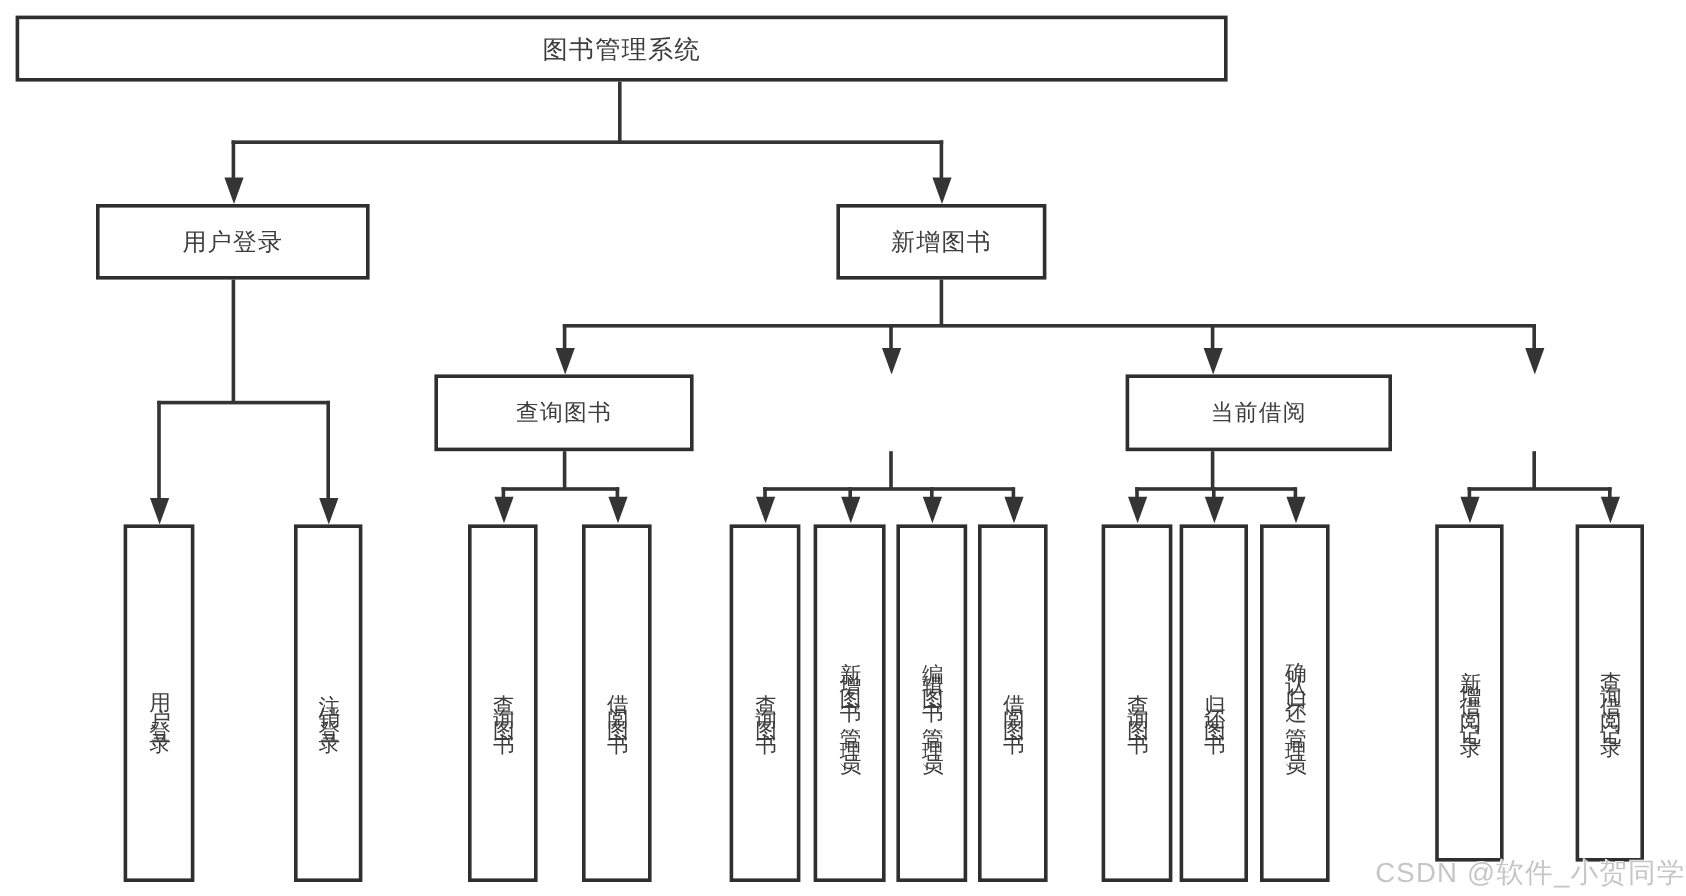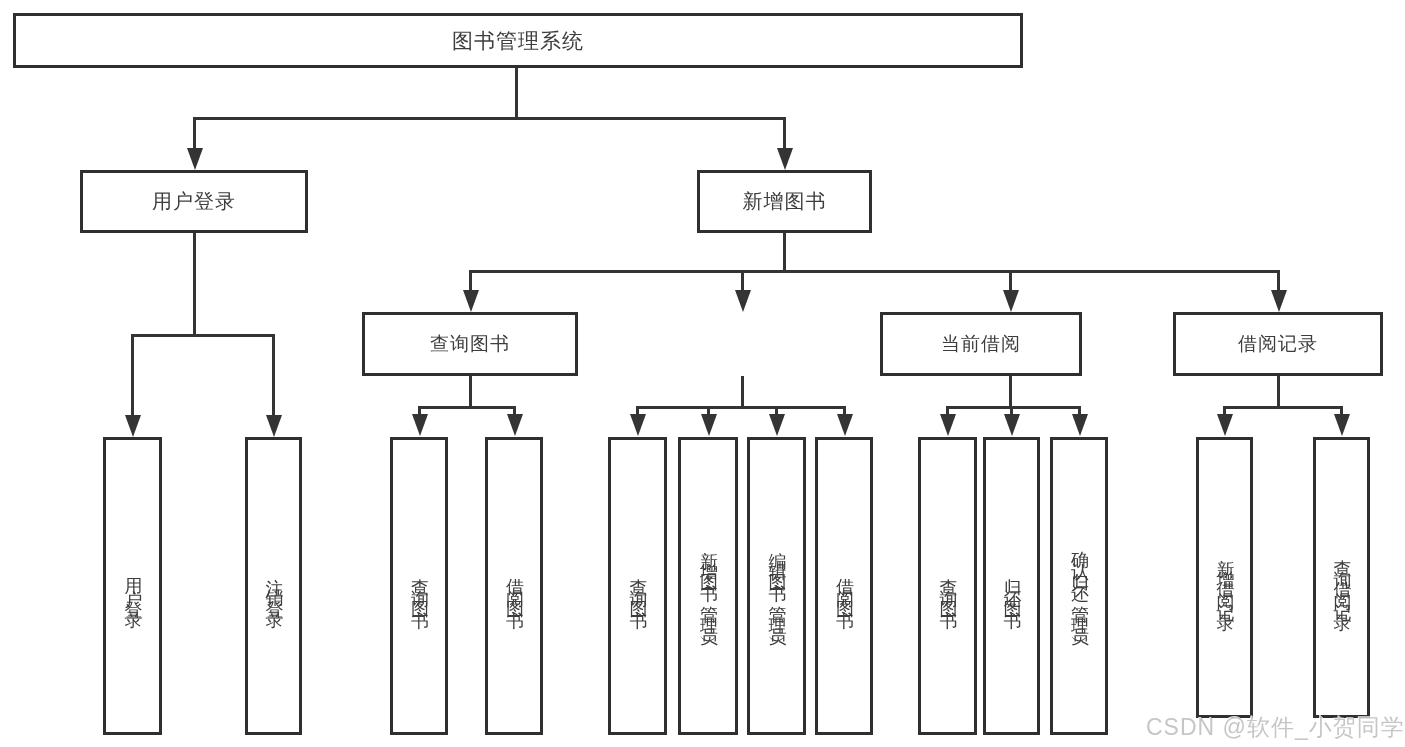--- a/index.html
+++ b/index.html
@@ -84,25 +84,22 @@
   <div class="vl" style="left:741px;top:270px;height:22px"></div>
   <div class="arr" style="left:735px;top:290px"></div>
   <div class="vl" style="left:1009px;top:270px;height:22px"></div>
   <div class="arr" style="left:1003px;top:290px"></div>
   <div class="vl" style="left:1277px;top:270px;height:22px"></div>
   <div class="arr" style="left:1271px;top:290px"></div>
 
   <div class="box l3-box" style="left:362px;top:312px;width:216px;height:64px">
     <span>查询图书</span>
   </div>
-  <div class="box l3-box" style="left:880px;top:312px;width:202px;height:64px">
+  <div class="box l3-box" style="left:938px;top:312px;width:222px;height:64px">
     <span>当前借阅</span>
-  </div>
-  <div class="box l3-box" style="left:1173px;top:312px;width:210px;height:64px">
-    <span>借阅记录</span>
   </div>
 
   <div class="vl" style="left:469px;top:376px;height:32px"></div>
   <div class="vl" style="left:741px;top:376px;height:32px"></div>
   <div class="vl" style="left:1009px;top:376px;height:32px"></div>
   <div class="vl" style="left:1277px;top:376px;height:32px"></div>
 
   <div class="hl" style="left:418px;top:406px;width:98px"></div>
   <div class="vl" style="left:418px;top:406px;height:12px"></div>
   <div class="arr" style="left:412px;top:414px"></div>

